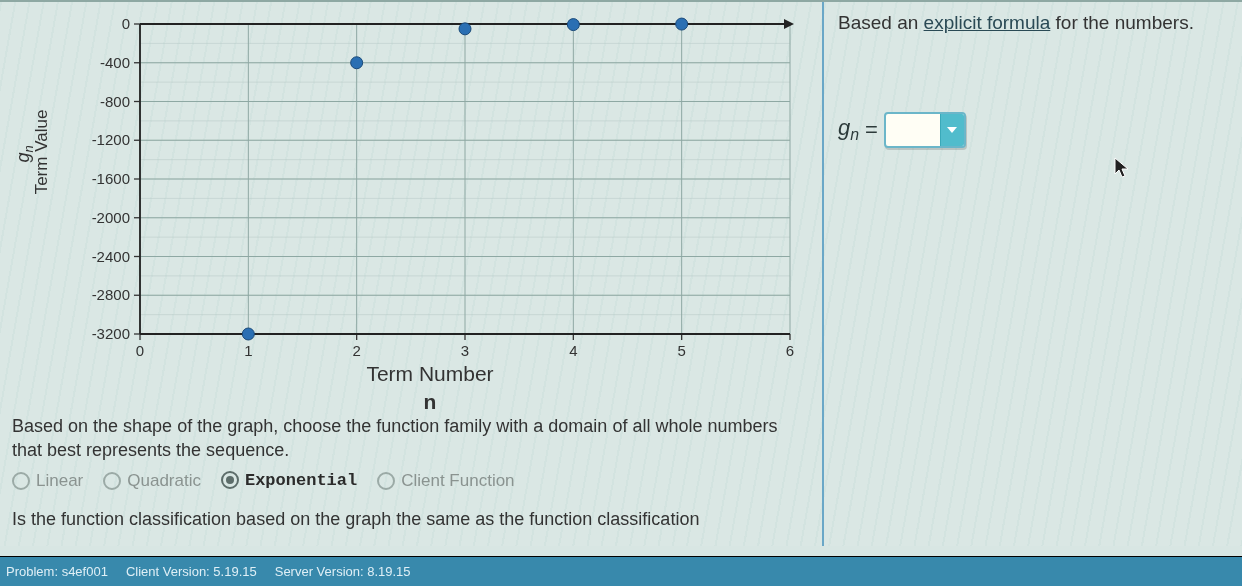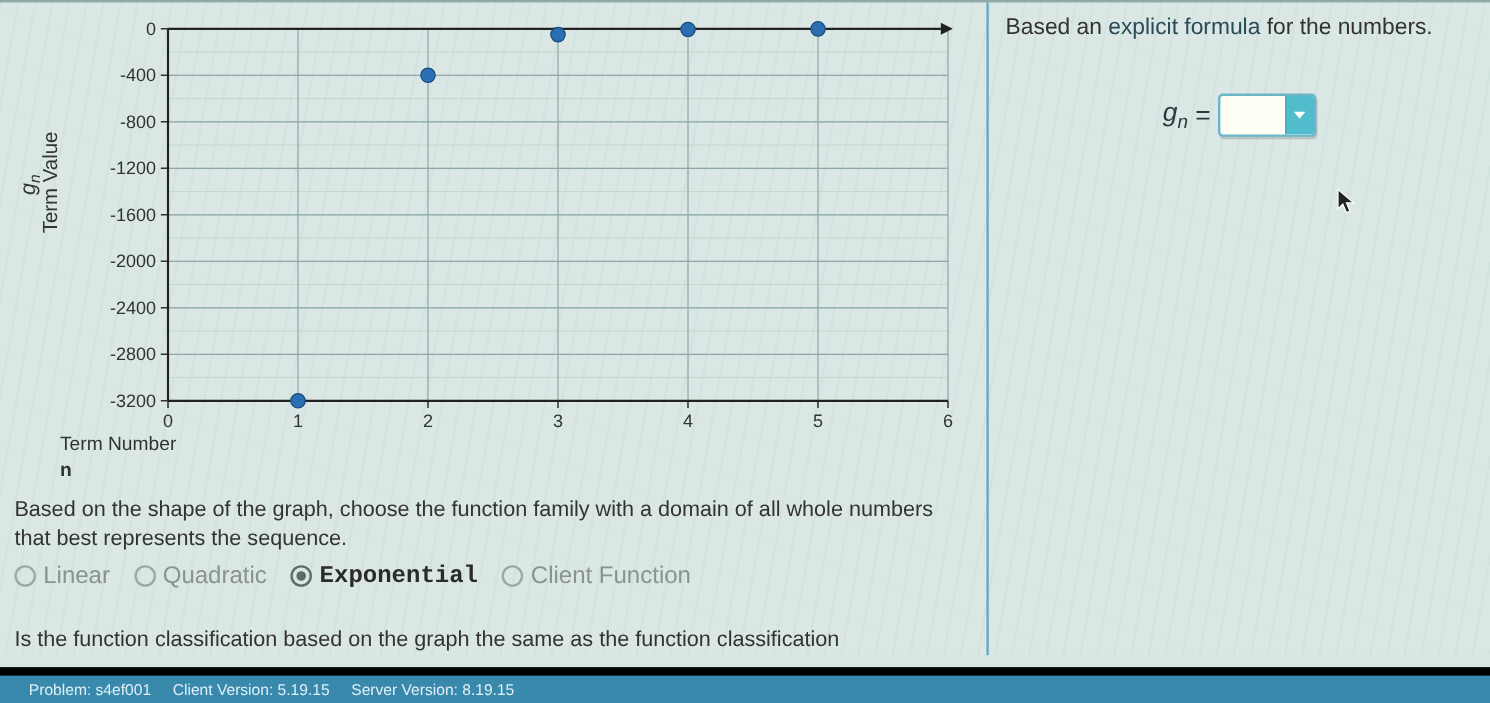--- a/index.html
+++ b/index.html
@@ -25,29 +25,28 @@
   position: relative;
 }
 .right-panel {
   flex: 1;
   padding: 10px 14px;
 }
 .prompt-text {
   font-size: 19px;
   color: #333;
 }
-.prompt-text .underline { color: #2a4a55; }
+.prompt-text .underline { text-decoration: underline; color: #2a4a55; }
 .formula-row {
-  margin-top: 44px;
+  margin-top: 78px;
   display: flex;
   align-items: center;
   gap: 6px;
   font-size: 22px;
   color: #2c3a3a;
-  justify-content: center;
 }
 .formula-row sub { font-style: italic; font-size: .72em; vertical-align: sub; }
 .formula-row .g { font-style: italic; }
 .answer-box {
   display: inline-flex;
   align-items: center;
   background: #fffef5;
   border: 2px solid #6bb6c9;
   border-radius: 4px;
   height: 36px;
@@ -96,40 +95,40 @@
   position: absolute;
   left: -34px;
   top: 130px;
   font-size: 18px;
   font-style: italic;
   color: #333;
 }
 .ylabel-sub sub { font-size: .72em; }
 .chart-svg { width: 100%; height: 100%; }
 .xlabel-group {
-  text-align: left;
-  font-size: 16px;
+  text-align: center;
+  font-size: 21px;
   color: #333;
   margin-left: 38px;
   width: 760px;
 }
 .xlabel-sub { font-weight: 600; margin-top: 4px; }
 
 .question-text {
   font-size: 18px;
   color: #333;
-  margin-top: 10px;
+  margin-top: 0;
   line-height: 1.35;
 }
 .radio-row {
   display: flex;
   gap: 20px;
   align-items: flex-start;
   margin-top: 8px;
-  font-size: 20px;
+  font-size: 17px;
 }
 .radio-opt {
   display: flex;
   align-items: center;
   gap: 6px;
   color: #8a9390;
 }
 .radio-opt.selected { color: #2b2b2b; font-weight: 600; font-family: Liberation Mono, monospace; }
 .radio-circle {
   width: 18px;
@@ -146,37 +145,37 @@
   height: 8px;
   background: #5d6d6a;
   border-radius: 50%;
   display: none;
 }
 .radio-opt.selected .radio-dot { display: block; }
 
 .followup {
   font-size: 18px;
   color: #333;
-  margin-top: 30px;
+  margin-top: 18px;
 }
 
 .footer-bar {
   position: absolute;
   left: 0;
   right: 0;
   bottom: 0;
   height: 30px;
   background: #3889ac;
   color: #dfeff6;
   font-size: 13px;
   display: flex;
   align-items: center;
-  padding: 0 24px;
+  padding: 0 6px;
   gap: 18px;
-  border-top: 7px solid #000000;
+  border-top: 1px solid #000000;
 }
 .cursor-icon {
   position: absolute;
   right: 110px;
   top: 155px;
 }
 </style>
 </head>
 <body>
 

